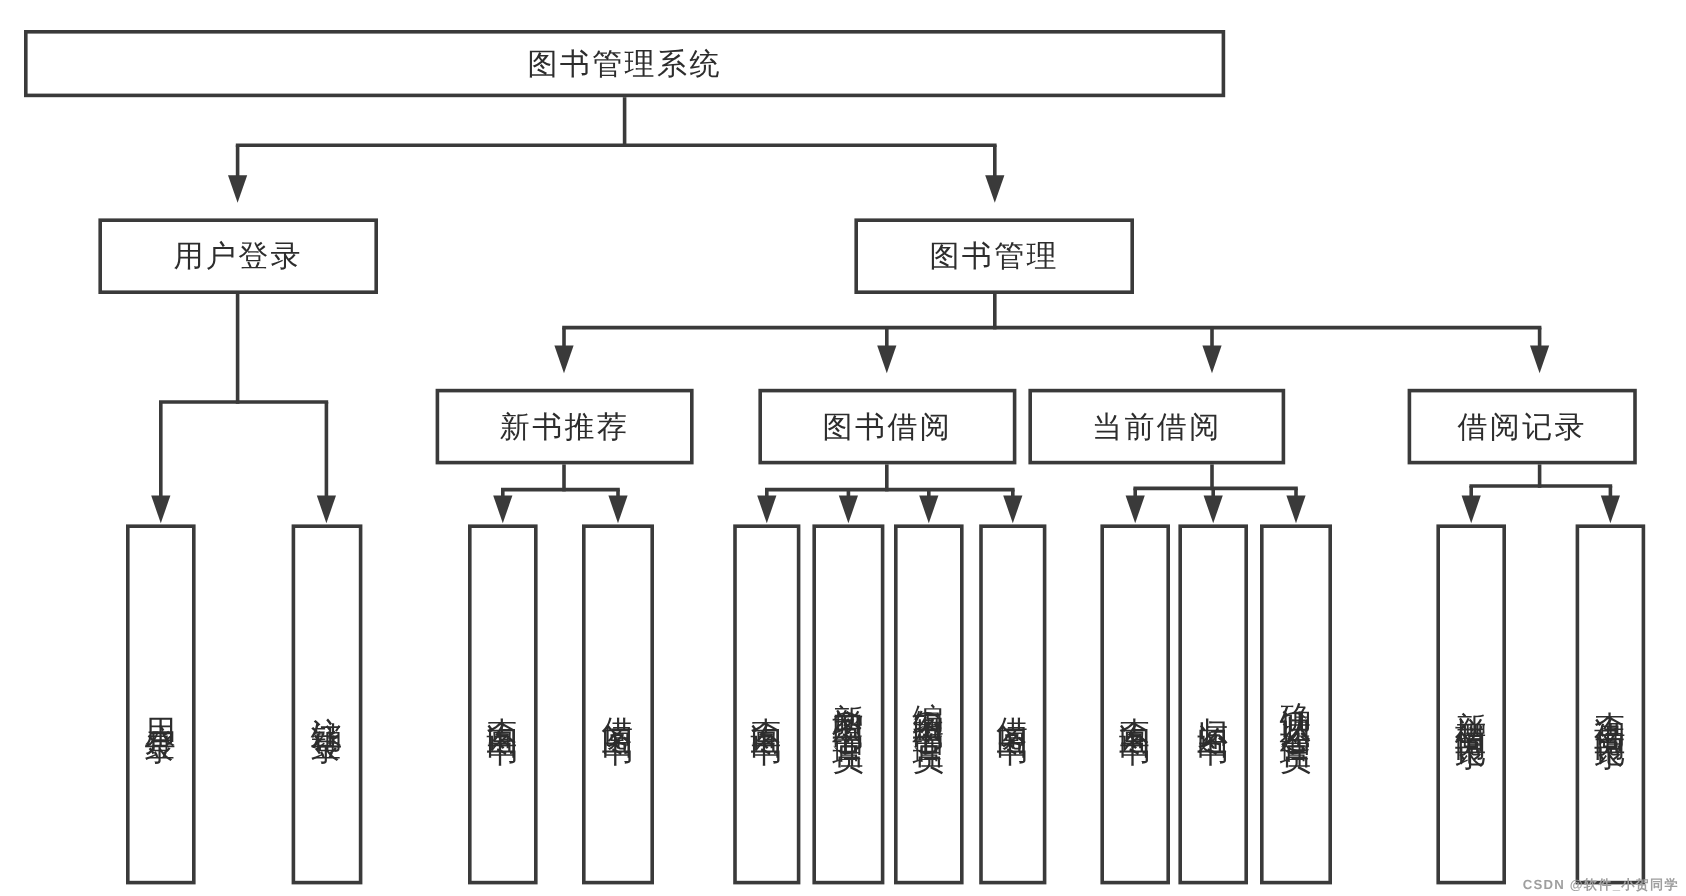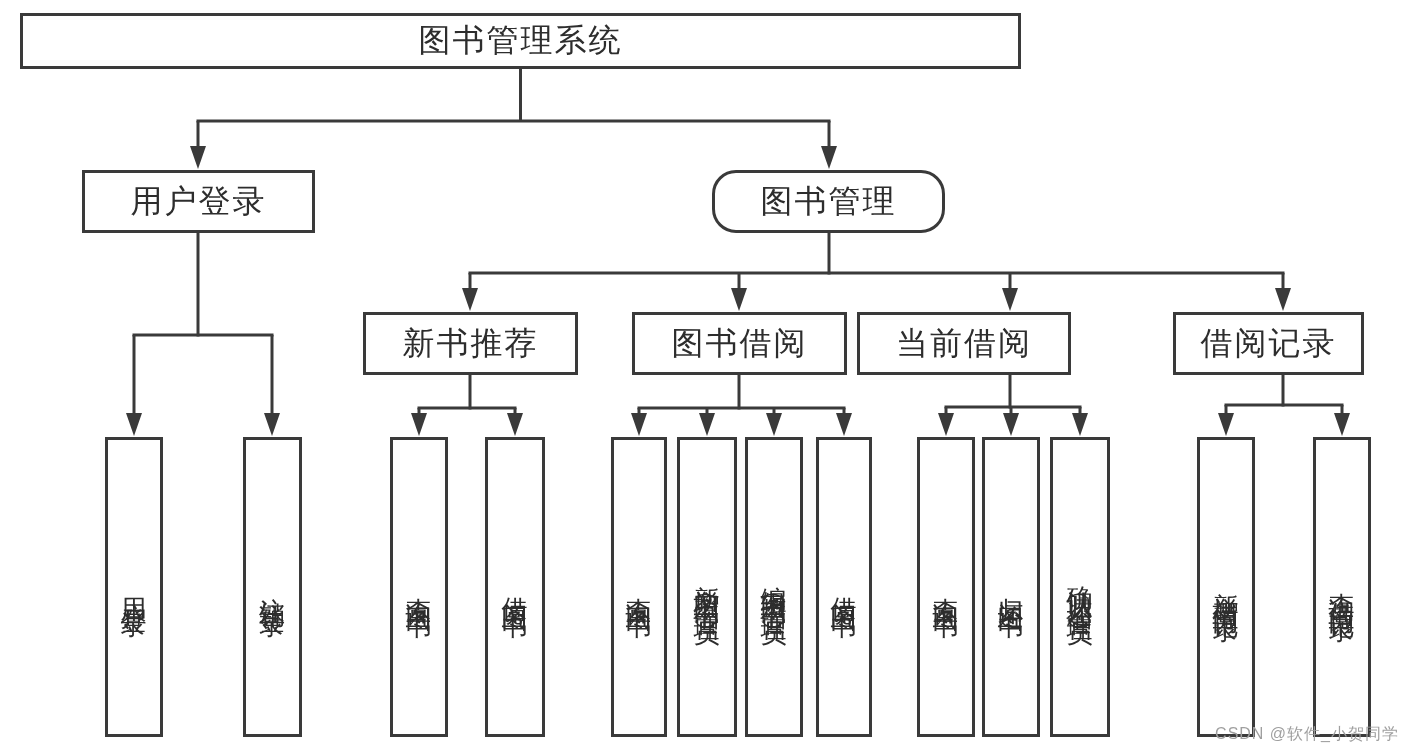--- a/index.html
+++ b/index.html
@@ -20,43 +20,45 @@
     position: absolute;
     box-sizing: border-box;
     border: 3px solid #3a3a3a;
     background: #ffffff;
     display: flex;
     align-items: center;
     justify-content: center;
     color: #2d2d2d;
   }
   .hnode {
-    font-size: 32px;
+    font-size: 25px;
     letter-spacing: 2px;
     white-space: nowrap;
+    margin-top: 12px;
   }
   .vnode {
     top: 437px;
     height: 300px;
     writing-mode: vertical-rl;
     text-orientation: mixed;
     font-size: 26px;
     letter-spacing: 5px;
     line-height: 1;
   }
   .root-node { left: 20px; top: 13px; width: 1001px; height: 56px; }
   .watermark {
     position: absolute;
     right: 6px;
     bottom: 2px;
-    font-size: 16px;
+    font-size: 11px;
     letter-spacing: 1px;
     color: #9f9f9f;
     z-index: 5;
     white-space: nowrap;
+    font-weight: bold;
   }
 </style>
 </head>
 <body>
 
 <div id="canvas">
 
   <svg id="connectors" width="1405" height="747" viewBox="0 0 1405 747">
     <g stroke="#3a3a3a" stroke-width="3" fill="none">
 
@@ -122,21 +124,21 @@
       <polygon points="1003,413 1019,413 1011,436"></polygon>
       <polygon points="1072,413 1088,413 1080,436"></polygon>
       <polygon points="1218,413 1234,413 1226,436"></polygon>
       <polygon points="1334,413 1350,413 1342,436"></polygon>
     </g>
   </svg>
 
   <div class="node hnode root-node">图书管理系统</div>
 
   <div class="node hnode" style="left:82px; top:170px; width:233px; height:63px;">用户登录</div>
-  <div class="node hnode" style="left:712px; top:170px; width:233px; height:63px;border-radius:24px;">图书管理</div>
+  <div class="node hnode" style="left:712px; top:170px; width:233px; height:63px;">图书管理</div>
 
   <div class="node hnode" style="left:363px; top:312px; width:215px; height:63px;text-align:center;">新书推荐</div>
   <div class="node hnode" style="left:632px; top:312px; width:215px; height:63px;">图书借阅</div>
   <div class="node hnode" style="left:857px; top:312px; width:214px; height:63px;">当前借阅</div>
   <div class="node hnode" style="left:1173px; top:312px; width:191px; height:63px;">借阅记录</div>
 
   <div class="node vnode" style="left:105px; width:58px;">用户登录</div>
   <div class="node vnode" style="left:243px; width:59px;">注销登录</div>
   <div class="node vnode" style="left:390px; width:58px;">查询图书</div>
   <div class="node vnode" style="left:485px; width:60px;">借阅图书</div>

